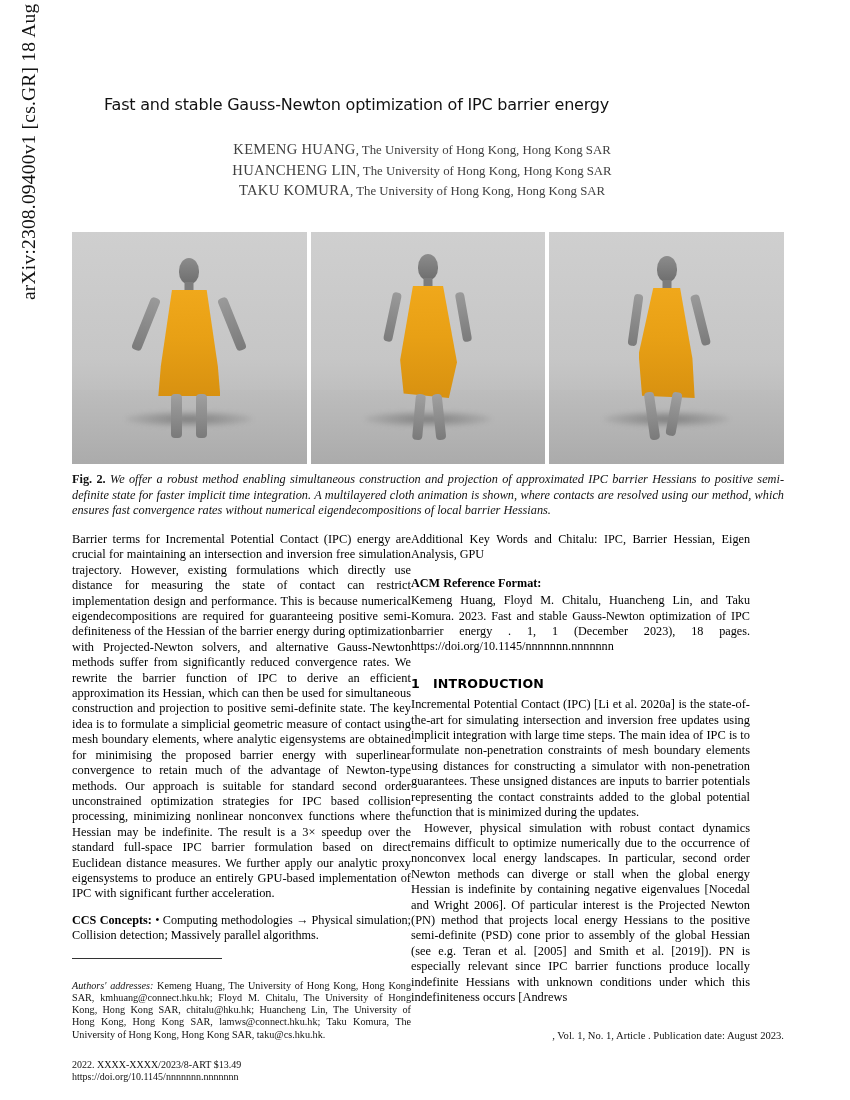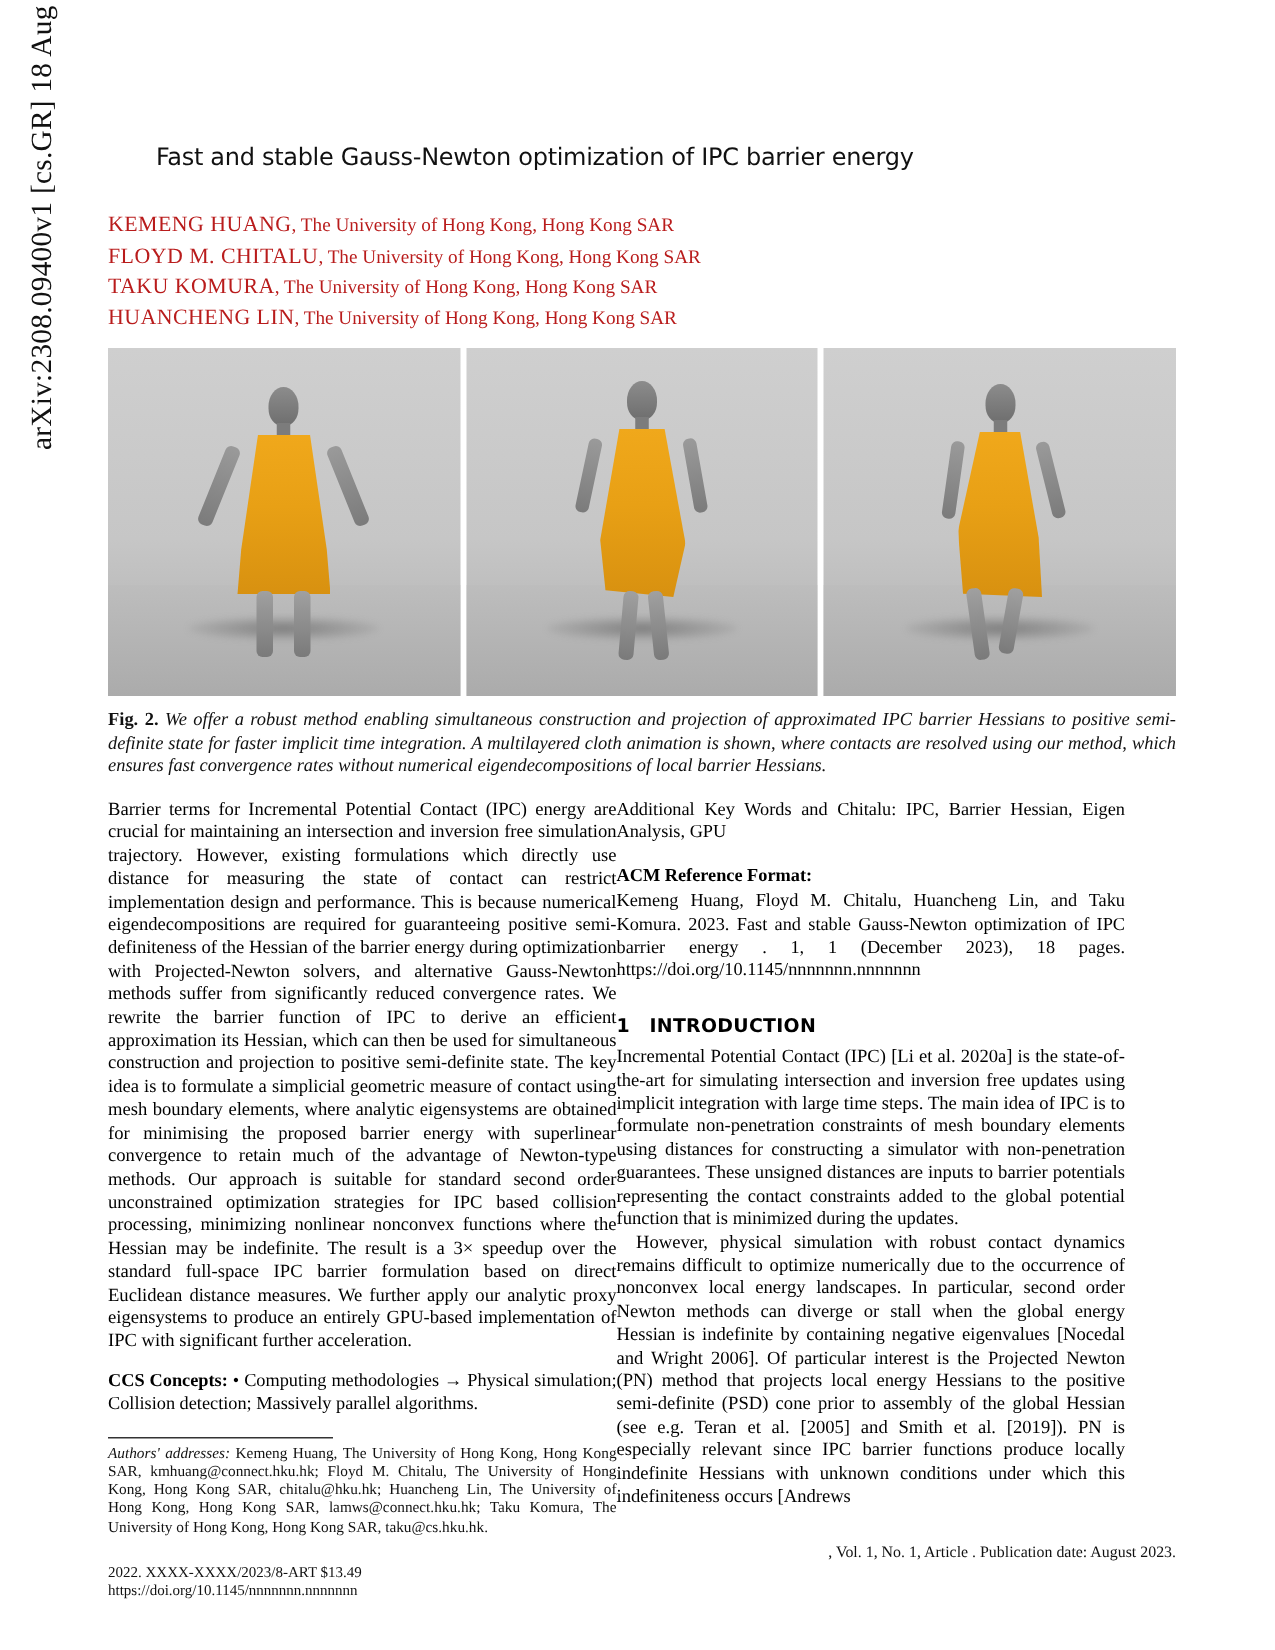--- a/index.html
+++ b/index.html
@@ -61,21 +61,22 @@
   .authors {
     position: absolute;
     left: 0;
     top: 140px;
     width: 700px;
   }
   .author-line {
     font-family: "Liberation Serif", serif;
     font-size: 13.6px;
     line-height: 19.5px;
-    color: #b91c1c;
+    color: #404040;
+    text-align: center;
   }
   .author-name {
     font-variant: small-caps;
     font-size: 14.6px;
     letter-spacing: 0.3px;
   }
   .author-aff {
     font-size: 12.8px;
   }
 
@@ -182,21 +183,21 @@
     line-height: 15.4px;
   }
   .ccs b { font-weight: bold; }
 
   .addr-rule {
     margin-top: 14px;
     width: 150px;
     border-top: 0.8px solid #333;
   }
   .addr {
-    margin-top: 5px;
+    margin-top: 21px;
     font-size: 10.2px;
     line-height: 12.3px;
     font-style: italic;
     color: #111;
     text-align: justify;
   }
   .addr .roman { font-style: normal; }
 
   .copyright {
     margin-top: 18px;
@@ -248,27 +249,24 @@
 
   <div class="content">
 
     <div class="title">Fast and stable Gauss-Newton optimization of IPC barrier energy</div>
 
     <div class="authors">
       <div class="author-line">
         <span class="author-name">KEMENG HUANG</span><span class="author-aff">, The University of Hong Kong, Hong Kong SAR</span>
       </div>
       <div class="author-line">
-        <span class="author-name">FLOYD M. CHITALU</span><span class="author-aff">, The University of Hong Kong, Hong Kong SAR</span>
+        <span class="author-name">HUANCHENG LIN</span><span class="author-aff">, The University of Hong Kong, Hong Kong SAR</span>
       </div>
       <div class="author-line">
         <span class="author-name">TAKU KOMURA</span><span class="author-aff">, The University of Hong Kong, Hong Kong SAR</span>
-      </div>
-      <div class="author-line">
-        <span class="author-name">HUANCHENG LIN</span><span class="author-aff">, The University of Hong Kong, Hong Kong SAR</span>
       </div>
     </div>
 
     <div class="figure">
 
       <div class="fig-panel">
         <div class="floor"></div>
         <div class="shadow"></div>
         <div class="fig-body" style="top:0;left:50%;width:140px;height:100%;">
           <div class="head" style="top:26px;"></div>

